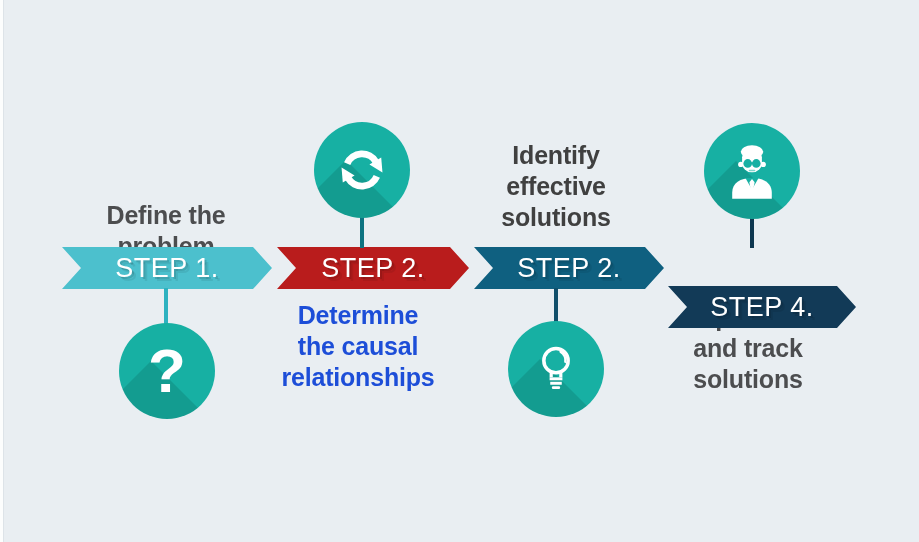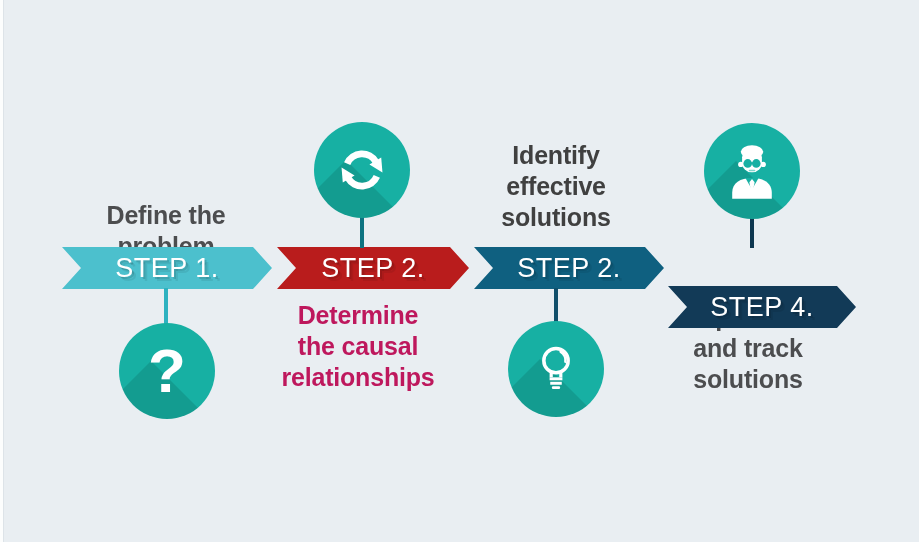--- a/index.html
+++ b/index.html
@@ -77,21 +77,21 @@
   #desc-4 { left: 618px; top: 302px; }
 </style>
 </head>
 <body>
 
 <div class="canvas" style="background: rgb(233, 238, 242);">
   <div class="page-edge"></div>
 
   <div class="desc" id="desc-1" style="color: rgb(76, 77, 79);">Define the
 problem</div>
-  <div class="desc" id="desc-2" style="color: #be185d;">Determine
+  <div class="desc" id="desc-2" style="color: #1d4ed8;">Determine
 the causal
 relationships</div>
   <div class="desc" id="desc-3" style="color: #404040;">Identify
 effective
 solutions</div>
   <div class="desc" id="desc-4" style="color: rgb(76, 77, 79);">Implement
 and track
 solutions</div>
 
   <div class="connector" id="connector-1" style="background: rgb(46, 178, 192);"></div>

